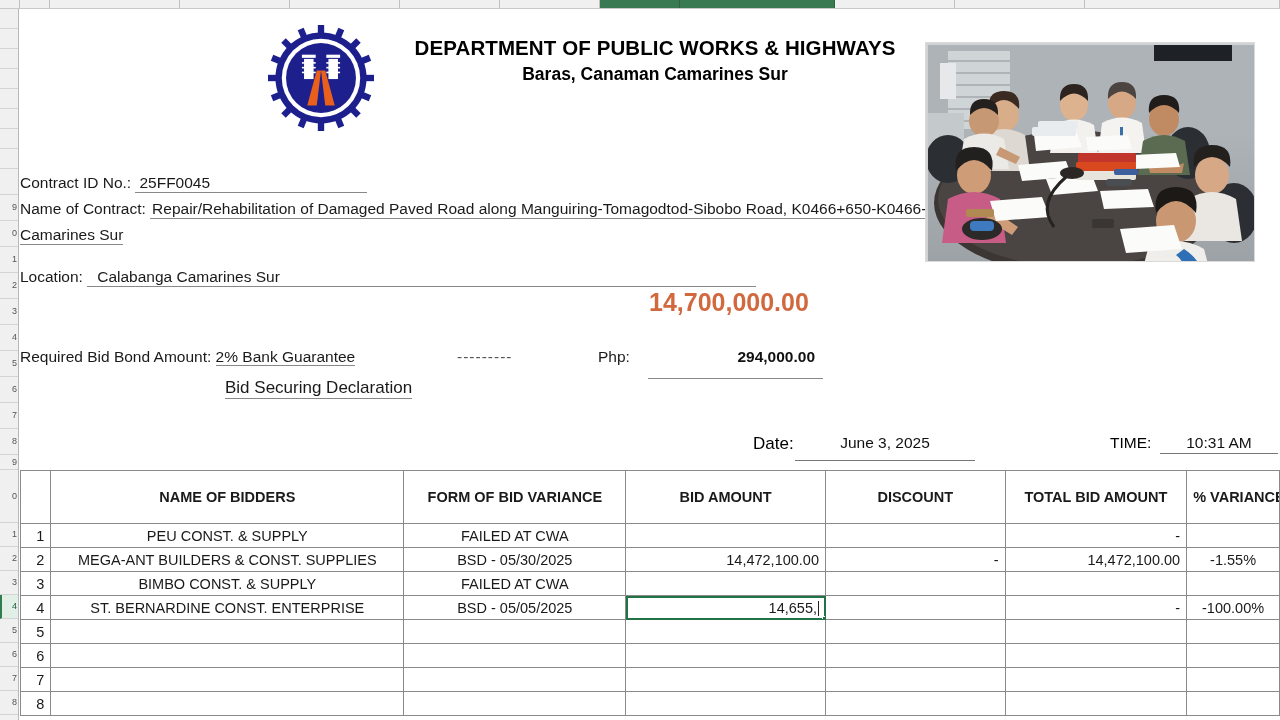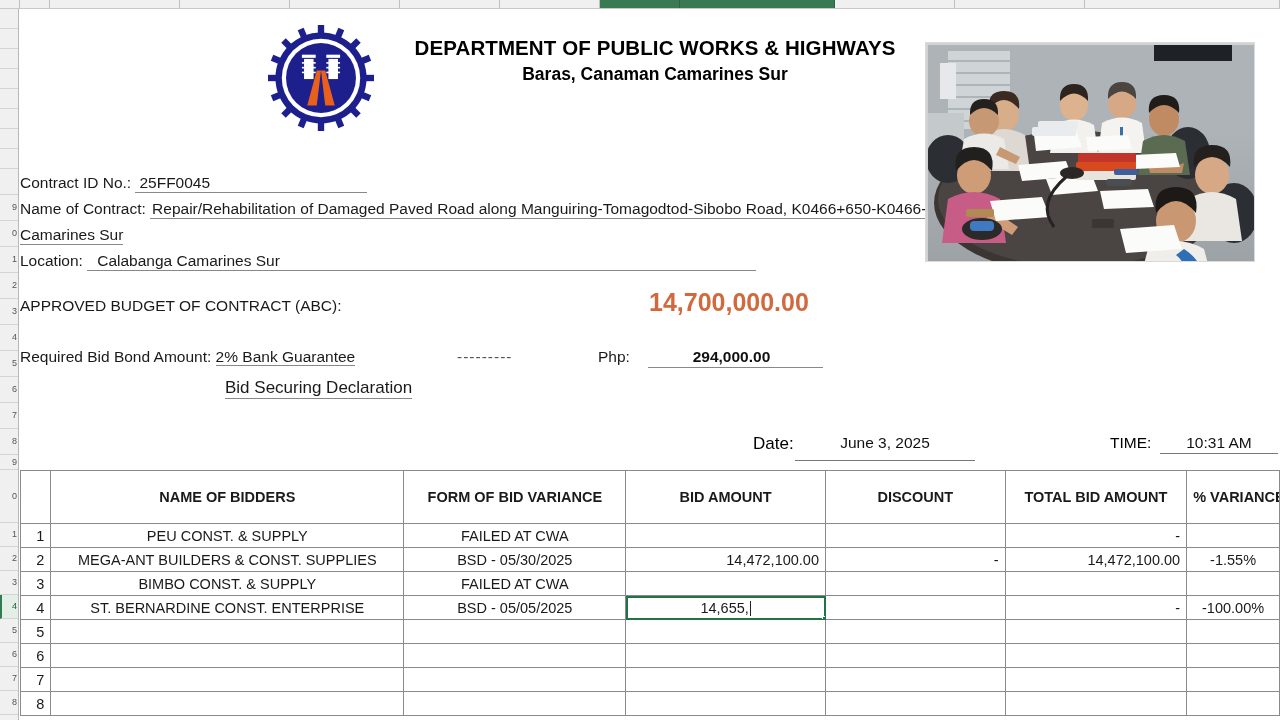--- a/index.html
+++ b/index.html
@@ -137,21 +137,21 @@
   .ul { border-bottom: 1px solid #888; display: inline-block; }
   .lbl { color: #1a1a1a; }
 
   #row-contract-id { left: 0px;  top: 0px; }
   #row-contract-name { left: 0px; top: 26px; }
   #row-contract-name2 { left: 0px; top: 52px; }
   #row-location { left: 0px; top: 78px; }
 
   .u-cid   { min-width: 232px; padding-left: 4px; }
   .u-cname { padding-left: 2px; }
-  .u-loc   { display: inline-block; width: 669px; padding-left: 10px; }
+  .u-loc   { display: inline-block; width: 669px; padding-left: 10px; margin-top: 16px; }
 
   
   .abc-label {
     position: absolute; left: 0px; top: 288px;
     font-size: 15.5px; color: #1a1a1a; white-space: nowrap;
   }
   .abc-value {
     position: absolute; left: 629px; top: 279px;
     font-size: 25px; font-weight: bold; white-space: nowrap;
   }
@@ -165,24 +165,24 @@
     position: absolute; left: 437px; top: 339px;
     font-size: 15.5px; color: #555; letter-spacing: 1px;
   }
   .bond-php {
     position: absolute; left: 578px; top: 339px;
     font-size: 15.5px; color: #1a1a1a;
   }
   .bond-amount {
     position: absolute; left: 628px; top: 339px;
     width: 175px;
-    text-align: center;
+    text-align: right;
     font-size: 15.5px; font-weight: bold; color: #111;
     border-bottom: 1px solid #888;
-    padding-bottom: 1px; padding-right: 8px;
+    padding-bottom: 12px; padding-right: 8px;
   }
   .bond-alt {
     position: absolute; left: 205px; top: 369px;
     font-size: 17px; color: #1a1a1a;
     border-bottom: 1px solid #888;
   }
 
   
   .dt-date-label { position: absolute; left: 733px; top: 425px; font-size: 17px; }
   .dt-date-value {
@@ -231,21 +231,21 @@
   .c-bid   { width: 198px; text-align: right; padding-right: 24px; }
   .c-disc  { width: 178px; text-align: right; padding-right: 24px; }
   .c-total { width: 180px; text-align: right; padding-right: 22px; }
   .c-var   { width: 92px; text-align: center; }
 
   
   td.active-cell {
     position: relative;
     outline: 2px solid #217346;
     outline-offset: -2px;
-    text-align: center;
+    text-align: right;
   }
   .cell-editor {
     display: inline-block;
     position: relative;
   }
   .caret {
     display: inline-block;
     width: 1px;
     height: 15px;
     background: #222;
@@ -478,21 +478,20 @@
       </div>
       <div class="info-row" id="row-contract-name2">
         <span class="ul">Camarines Sur</span>
       </div>
       <div class="info-row" id="row-location">
         <span class="lbl">Location:</span>
         <span class="ul u-loc">Calabanga Camarines Sur</span>
       </div>
     </div>
 
-    <div class="abc-label">APPROVED BUDGET OF CONTRACT (ABC):</div>
     <div class="abc-value" id="abcval" style="color: rgb(210, 105, 62);">14,700,000.00</div>
 
     <div class="bond-label">
       <span>Required Bid Bond Amount:</span>
       <span class="bond-type">2% Bank Guarantee</span>
     </div>
     <div class="bond-dashes">---------</div>
     <div class="bond-php">Php:</div>
     <div class="bond-amount">294,000.00</div>
     <div class="bond-alt">Bid Securing Declaration</div>

